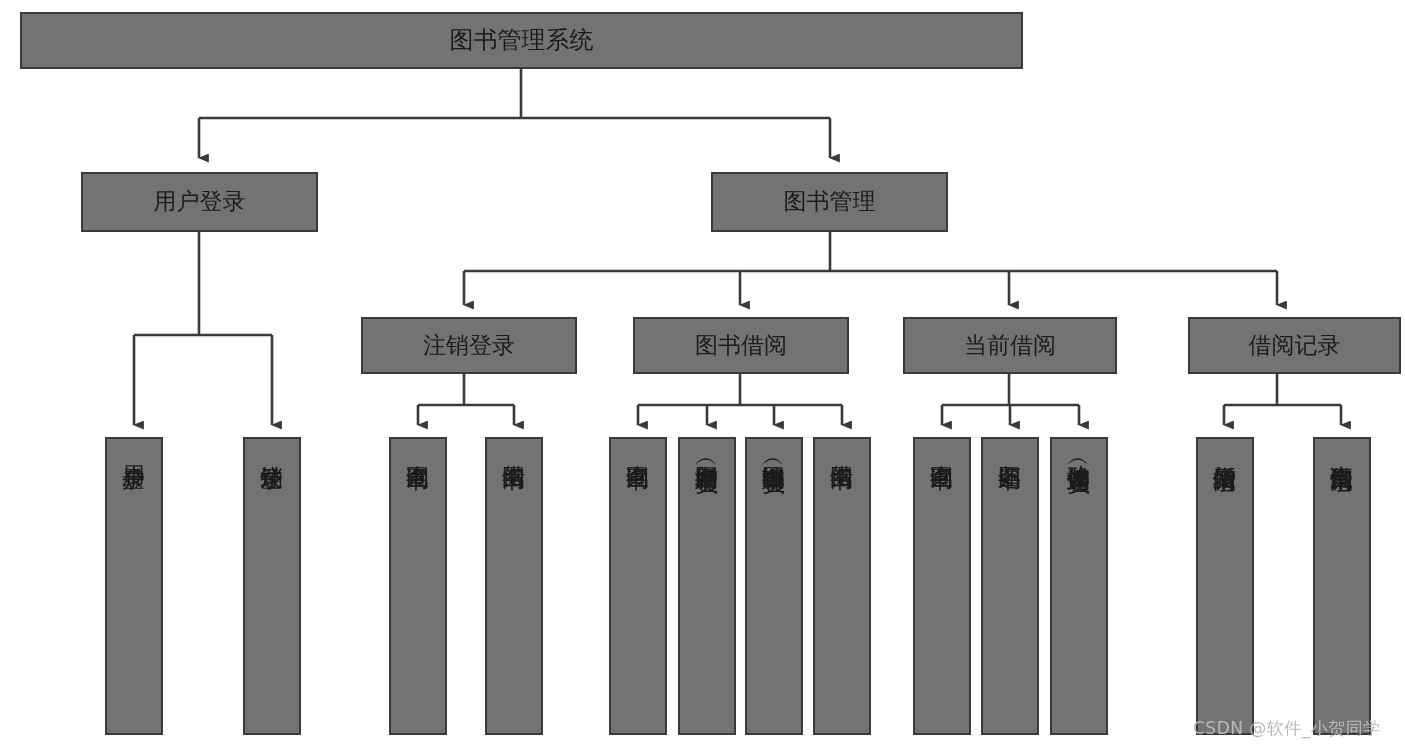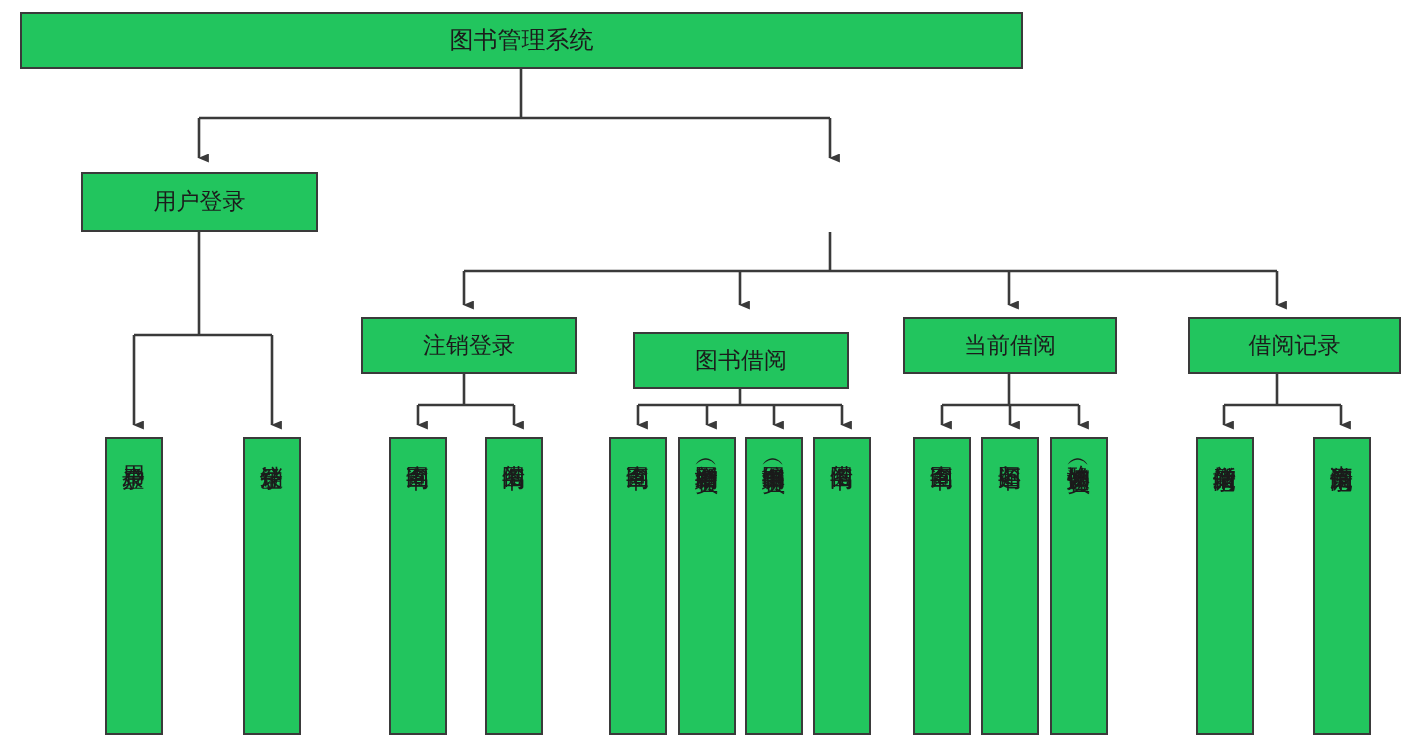--- a/index.html
+++ b/index.html
@@ -21,21 +21,21 @@
   #edges-layer {
     position: absolute;
     left: 0;
     top: 0;
     width: 1405px;
     height: 747px;
   }
   .node {
     position: absolute;
     box-sizing: border-box;
-    background: #22c55e;
+    background: #737373;
     border: 2px solid #3a3a3a;
     display: flex;
     align-items: center;
     justify-content: center;
     z-index: 2;
   }
   .node-label {
     color: #1b1b1b;
     text-align: center;
     line-height: 1.18;
@@ -125,25 +125,28 @@
     </g>
   </svg>
 
   <div class="node root horizontal" style="left:20px; top:12px; width:1003px; height:57px;">
     <span class="node-label">图书管理系统</span>
   </div>
 
   <div class="node horizontal" style="left:81px; top:172px; width:237px; height:60px;">
     <span class="node-label">用户登录</span>
   </div>
+  <div class="node horizontal" style="left:711px; top:172px; width:237px; height:60px;">
+    <span class="node-label">图书管理</span>
+  </div>
 
   <div class="node horizontal" style="left:361px; top:317px; width:216px; height:57px;">
     <span class="node-label">注销登录</span>
   </div>
-  <div class="node horizontal" style="left:633px; top:332px; width:216px; height:57px;">
+  <div class="node horizontal" style="left:633px; top:317px; width:216px; height:57px;">
     <span class="node-label">图书借阅</span>
   </div>
   <div class="node horizontal" style="left:903px; top:317px; width:214px; height:57px;">
     <span class="node-label">当前借阅</span>
   </div>
   <div class="node horizontal" style="left:1172px; top:317px; width:213px; height:57px;margin-left:16px;">
     <span class="node-label">借阅记录</span>
   </div>
 
   <div class="node vertical" style="left:105px; top:437px; width:58px; height:298px;">
@@ -183,14 +186,15 @@
     <span class="node-label">确认归还（管理员）</span>
   </div>
 
   <div class="node vertical" style="left:1196px; top:437px; width:58px; height:298px;">
     <span class="node-label">新增借阅记录</span>
   </div>
   <div class="node vertical" style="left:1313px; top:437px; width:58px; height:298px;">
     <span class="node-label">查询借阅记录</span>
   </div>
 
+  <div class="watermark" style="left:1193px; top:717px;">CSDN @软件_小贺同学</div>
 
 </div>
 
 </body></html>

